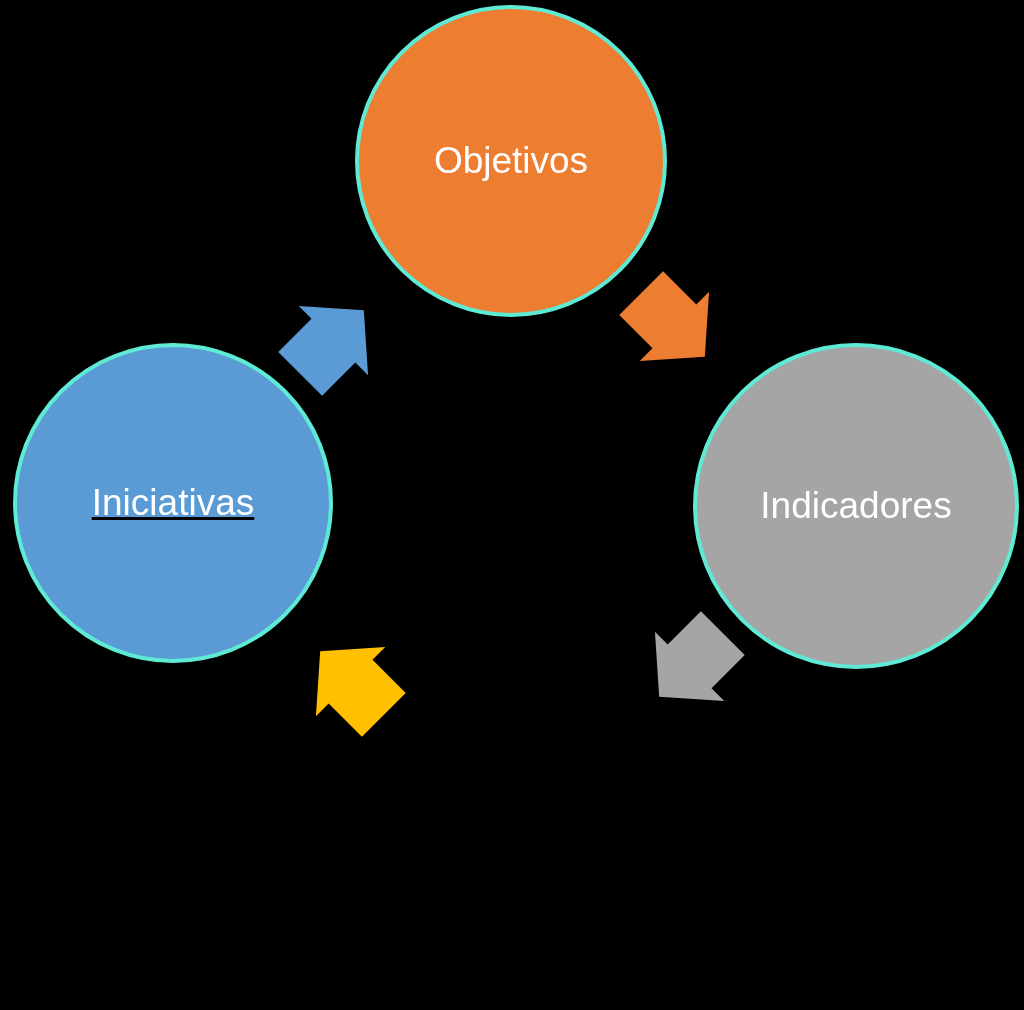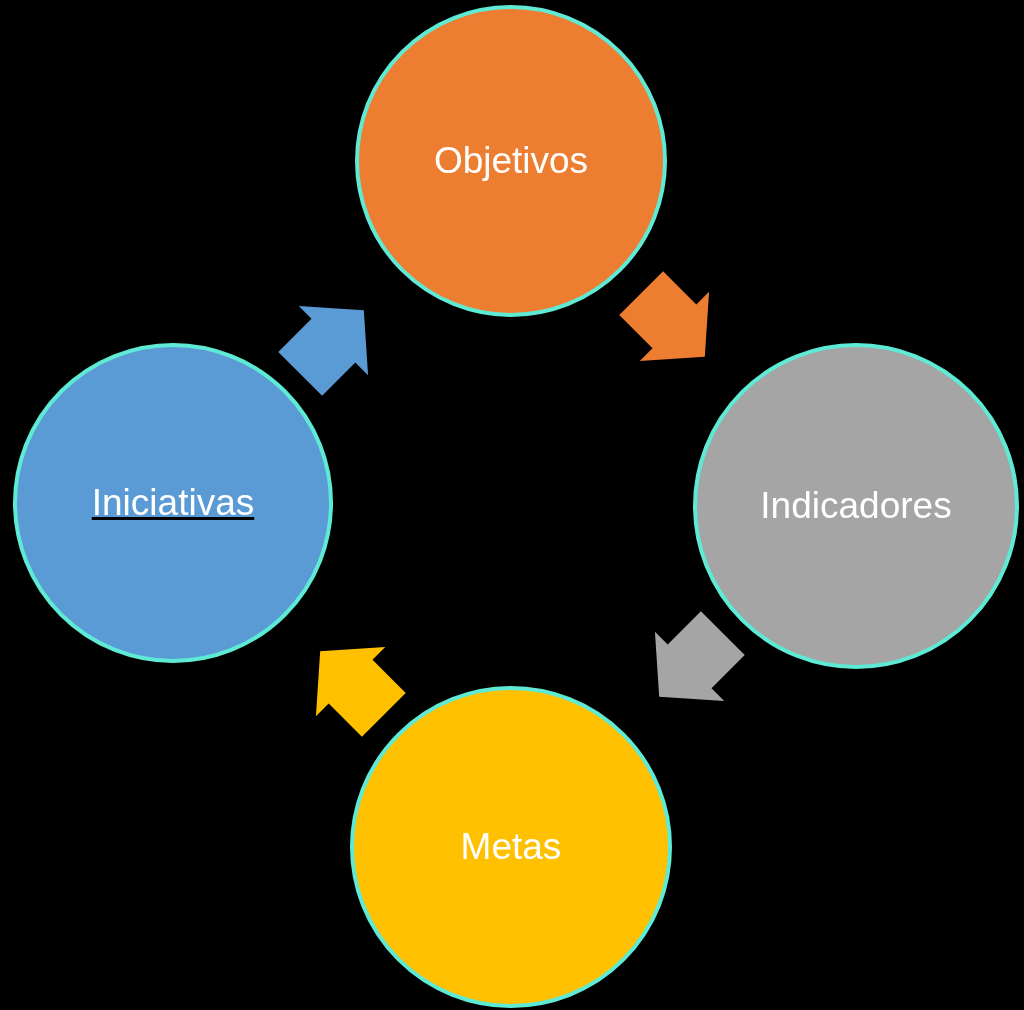--- a/index.html
+++ b/index.html
@@ -53,23 +53,20 @@
 <div class="canvas">
 
   <div class="node node-top" style="background-color: rgb(237, 125, 49);">
     <span class="node-label">Objetivos</span>
   </div>
 
   <div class="node node-right" style="background-color: rgb(165, 165, 165);">
     <span class="node-label">Indicadores</span>
   </div>
 
-  <div class="node node-bottom" style="background-color: rgb(255, 192, 0);">
-    <span class="node-label">Metas</span>
-  </div>
 
   <div class="node node-left" style="background-color: rgb(91, 155, 213);">
     <span class="node-label">
       <span class="line">Iniciativas</span>
     </span>
   </div>
 
   <svg class="arrow arrow-se" viewBox="0 0 90 98">
     <polygon points="0,18 47,18 47,0 90,49 47,98 47,80 0,80" style="fill: rgb(237, 125, 49);"></polygon>
   </svg>

